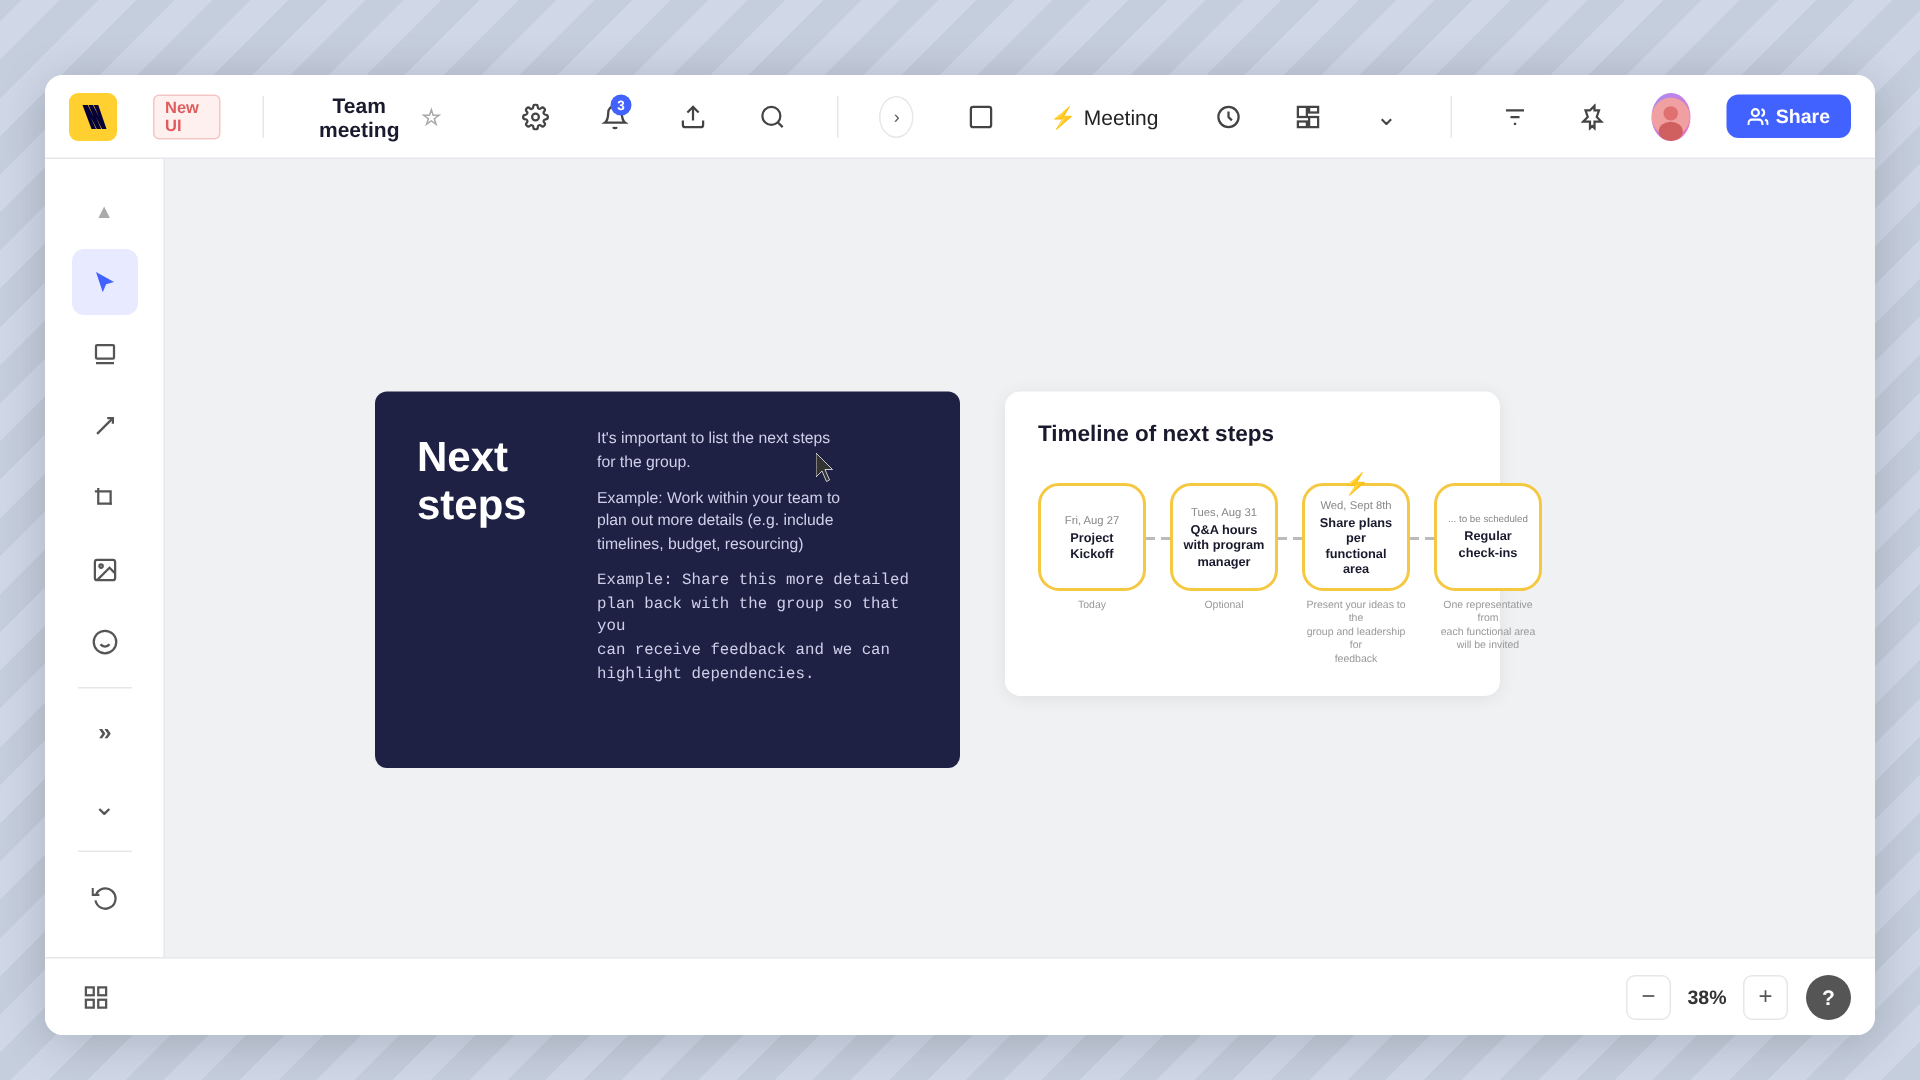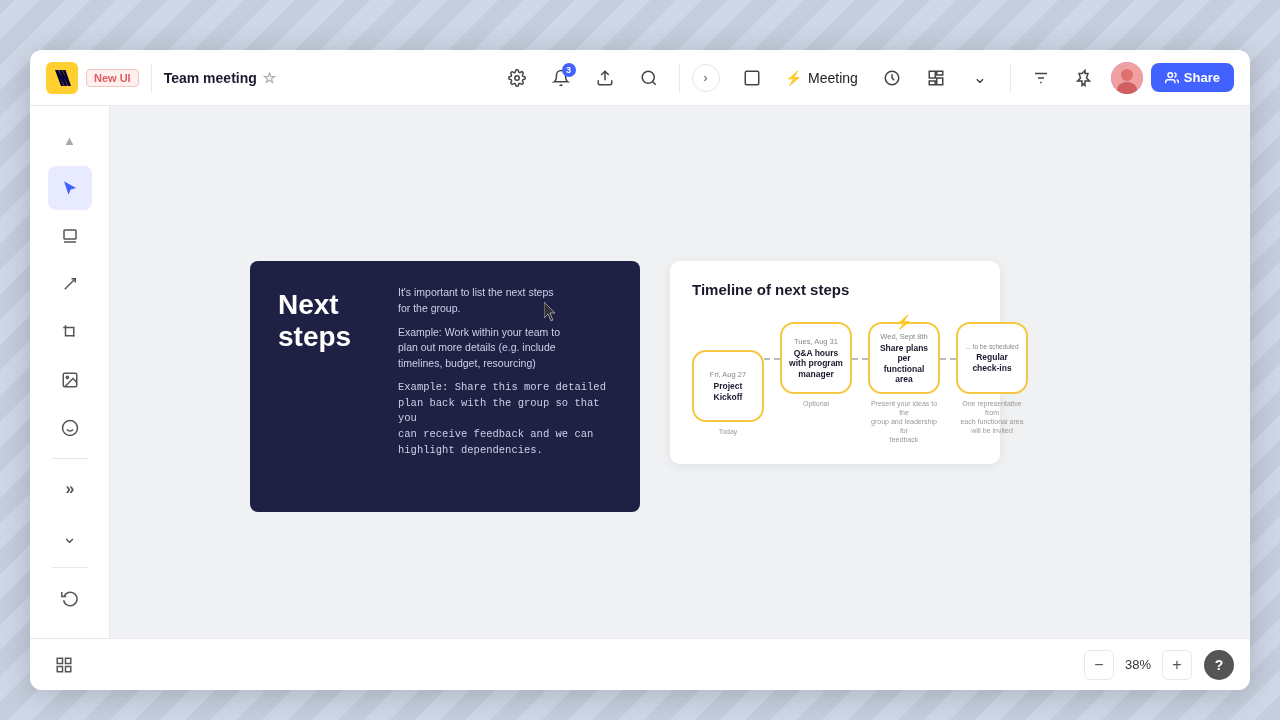--- a/index.html
+++ b/index.html
@@ -43,21 +43,21 @@
       box-shadow: 0 4px 32px rgba(0,0,0,0.18);
     }
 
     
     .topbar {
       height: 56px;
       background: #fff;
       display: flex;
       align-items: center;
       padding: 0 16px;
-      gap: 8px;
+      gap: 24px;
       border-bottom: 1px solid #e5e7eb;
       flex-shrink: 0;
       z-index: 10;
     }
 
     .miro-logo {
       display: flex;
       align-items: center;
       gap: 6px;
       font-weight: 700;
@@ -329,21 +329,20 @@
       justify-content: center;
       padding: 6px;
       text-align: center;
       position: relative;
       background: #fff;
     }
 
     .timeline-box-active {
       border-color: #f5c842;
       background: #fff;
-      margin-top: 28px;
     }
 
     .timeline-date {
       font-size: 7.5px;
       color: #888;
       font-weight: 500;
       margin-bottom: 2px;
     }
 
     .timeline-label {
@@ -419,21 +418,21 @@
       cursor: pointer;
       display: flex;
       align-items: center;
       justify-content: center;
       font-size: 16px;
       color: #555;
     }
 
     .zoom-level {
       font-size: 13px;
-      font-weight: 400;
+      font-weight: 700;
       color: #333;
       min-width: 40px;
       text-align: center;
     }
 
     .help-btn {
       width: 30px;
       height: 30px;
       border-radius: 50%;
       background: #555;

